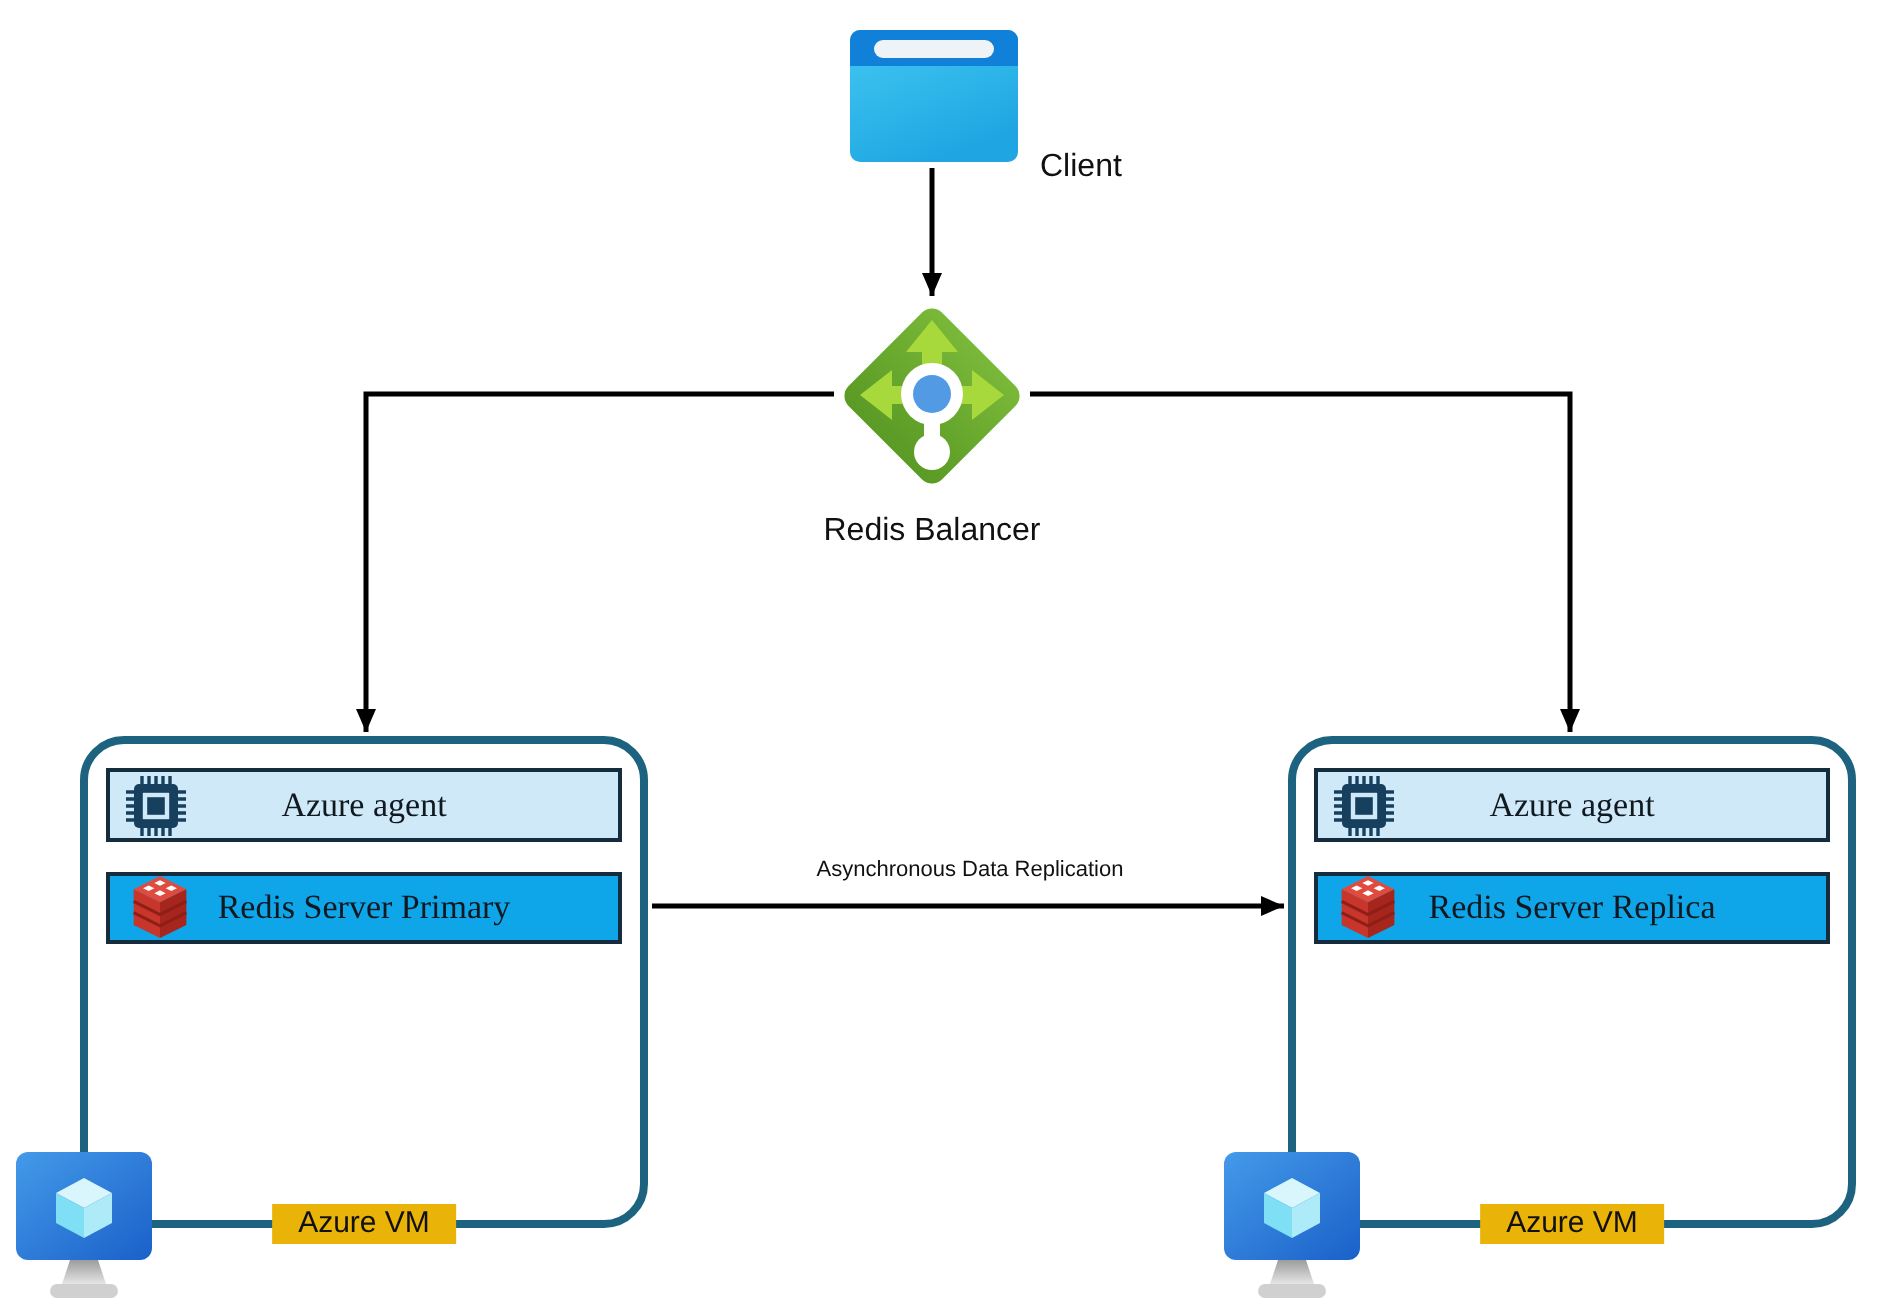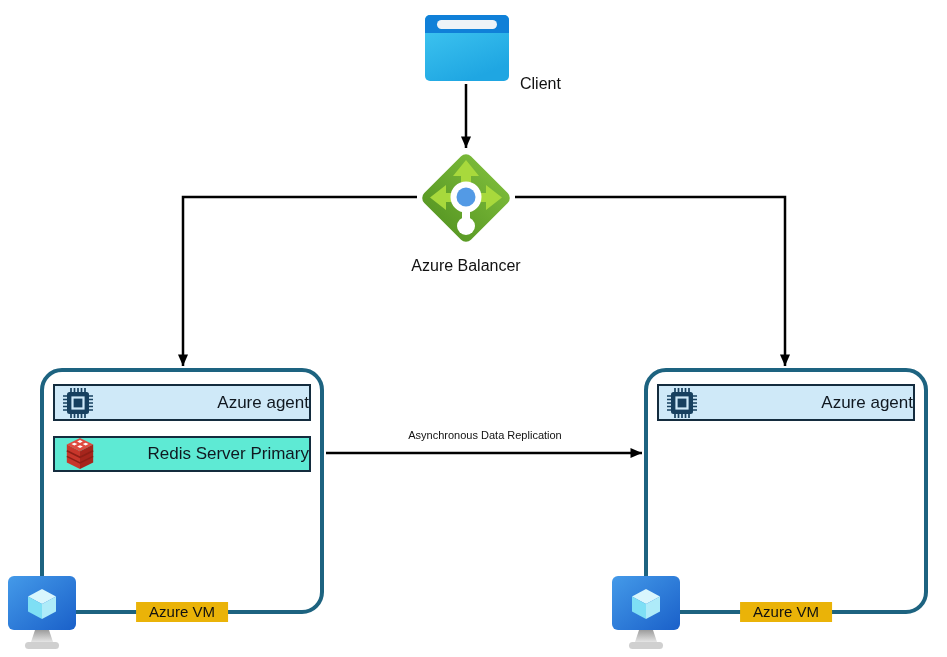--- a/index.html
+++ b/index.html
@@ -16,23 +16,23 @@
 
   .lb-icon { left:417px; top:149px; width:98px; height:98px; z-index:2; }
   .lb-label { left:466px; top:257px; transform:translateX(-50%); font-size:16px; white-space:nowrap; z-index:2; }
 
   .vm-box { position:absolute; top:368px; width:284px; height:246px;
             border:4px solid #1d6380; border-radius:22px; background:#fff; z-index:2; }
   .vm-box.left  { left:40px; }
   .vm-box.right { left:644px; }
 
   .bar { position:absolute; left:9px; right:9px; border:2px solid #142c3e;
-         display:flex; align-items:center; justify-content:flex-end; }
+         display:flex; align-items:center; justify-content:center;font-family:Liberation Serif, serif; }
   .bar-agent { top:12px; height:37px; background:#cfe9f8; }
-  .bar-redis { top:64px; height:36px; background:#5eead4; }
+  .bar-redis { top:64px; height:36px; background:#0ea5e9; }
   .bar-label { font-size:17px; color:#101820; white-space:nowrap; }
   .bar-icon  { position:absolute; left:8px; top:50%; transform:translateY(-50%); width:30px; height:30px; }
   .bar-redis .bar-icon { width:32px; height:34px; left:9px; }
 
   .vm-label { position:absolute; bottom:-12px; left:50%; transform:translateX(-50%);
               background:#eab308; padding:0 13px; font-size:15px; line-height:20px;
               white-space:nowrap; z-index:3; }
   .vm-icon  { position:absolute; left:-36px; bottom:-40px; width:70px; height:74px; z-index:4; }
 
   .replication-label { left:485px; top:429px; transform:translateX(-50%);
@@ -78,21 +78,21 @@
     <rect x="16" y="16" width="66" height="66" rx="7" transform="rotate(45 49 49)" fill="url(#lbg)"></rect>
     <g fill="#a8d93c">
       <polygon points="49,11 62,27 54,27 54,46 44,46 44,27 36,27"></polygon>
       <polygon points="13,48.5 29,36 29,44 69,44 69,36 85,48.5 69,61 69,53 29,53 29,61"></polygon>
     </g>
     <rect x="45" y="55" width="8" height="22" fill="#fff"></rect>
     <circle cx="49" cy="77" r="9" fill="#fff"></circle>
     <circle cx="49" cy="48" r="15.5" fill="#fff"></circle>
     <circle cx="49" cy="48" r="9.5" fill="#539ae5"></circle>
   </svg>
-  <span class="abs lb-label">Azure Balancer</span>
+  <span class="abs lb-label">Redis Balancer</span>
 
   <span class="abs replication-label">Asynchronous Data Replication</span>
 
   <div class="vm-box left">
     <div class="bar bar-agent">
       <svg class="bar-icon" viewBox="0 0 30 30">
         <g stroke="#17405f" stroke-width="1.7">
           <path d="M8,0 V4 M11.5,0 V4 M15,0 V4 M18.5,0 V4 M22,0 V4"></path>
           <path d="M8,26 V30 M11.5,26 V30 M15,26 V30 M18.5,26 V30 M22,26 V30"></path>
           <path d="M0,8 H4 M0,11.5 H4 M0,15 H4 M0,18.5 H4 M0,22 H4"></path>
@@ -146,20 +146,35 @@
           <path d="M8,0 V4 M11.5,0 V4 M15,0 V4 M18.5,0 V4 M22,0 V4"></path>
           <path d="M8,26 V30 M11.5,26 V30 M15,26 V30 M18.5,26 V30 M22,26 V30"></path>
           <path d="M0,8 H4 M0,11.5 H4 M0,15 H4 M0,18.5 H4 M0,22 H4"></path>
           <path d="M26,8 H30 M26,11.5 H30 M26,15 H30 M26,18.5 H30 M26,22 H30"></path>
         </g>
         <rect x="4" y="4" width="22" height="22" rx="2.5" fill="#17405f"></rect>
         <rect x="9.5" y="9.5" width="11" height="11" fill="#17405f" stroke="#cfe9f8" stroke-width="2.2"></rect>
       </svg>
       <span class="bar-label">Azure agent</span>
     </div>
+    <div class="bar bar-redis">
+      <svg class="bar-icon" viewBox="0 0 34 36">
+        <polygon points="17,1 31,8 17,15 3,8" fill="#df4b3f"></polygon>
+        <polygon points="3,8 17,15 17,34 3,27" fill="#c8362b"></polygon>
+        <polygon points="31,8 17,15 17,34 31,27" fill="#a6251c"></polygon>
+        <path d="M3,14.5 L17,21.5 L31,14.5 M3,20.5 L17,27.5 L31,20.5" stroke="#8e1f17" stroke-width="1.6" fill="none"></path>
+        <g fill="#fff">
+          <polygon points="17,3.2 20,4.7 17,6.2 14,4.7"></polygon>
+          <polygon points="11,6 14,7.5 11,9 8,7.5"></polygon>
+          <polygon points="23,6 26,7.5 23,9 20,7.5"></polygon>
+          <polygon points="17,8.6 20,10.1 17,11.6 14,10.1"></polygon>
+        </g>
+      </svg>
+      <span class="bar-label">Redis Server Replica</span>
+    </div>
     <svg class="vm-icon" viewBox="0 0 70 74">
       <defs>
         <linearGradient id="vmg2" x1="0" y1="0" x2="1" y2="1">
           <stop offset="0" stop-color="#449ae9"></stop>
             <stop offset="1" stop-color="#1a60c9"></stop>
         </linearGradient>
         <linearGradient id="sg2" x1="0" y1="0" x2="0" y2="1">
           <stop offset="0" stop-color="#9c9c9c"></stop>
             <stop offset="1" stop-color="#e5e5e5"></stop>
         </linearGradient>

